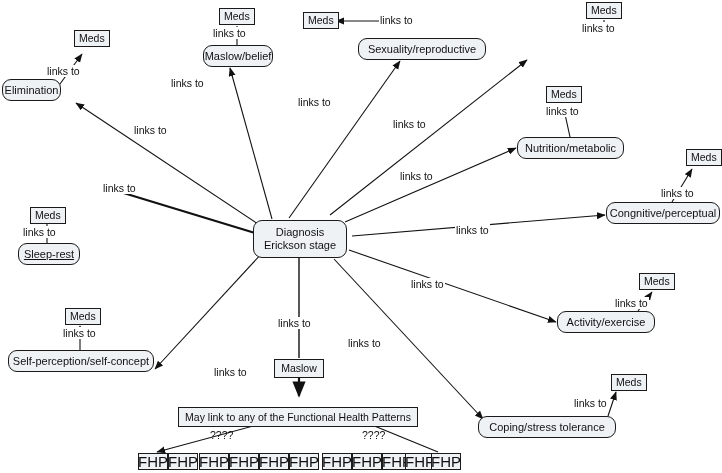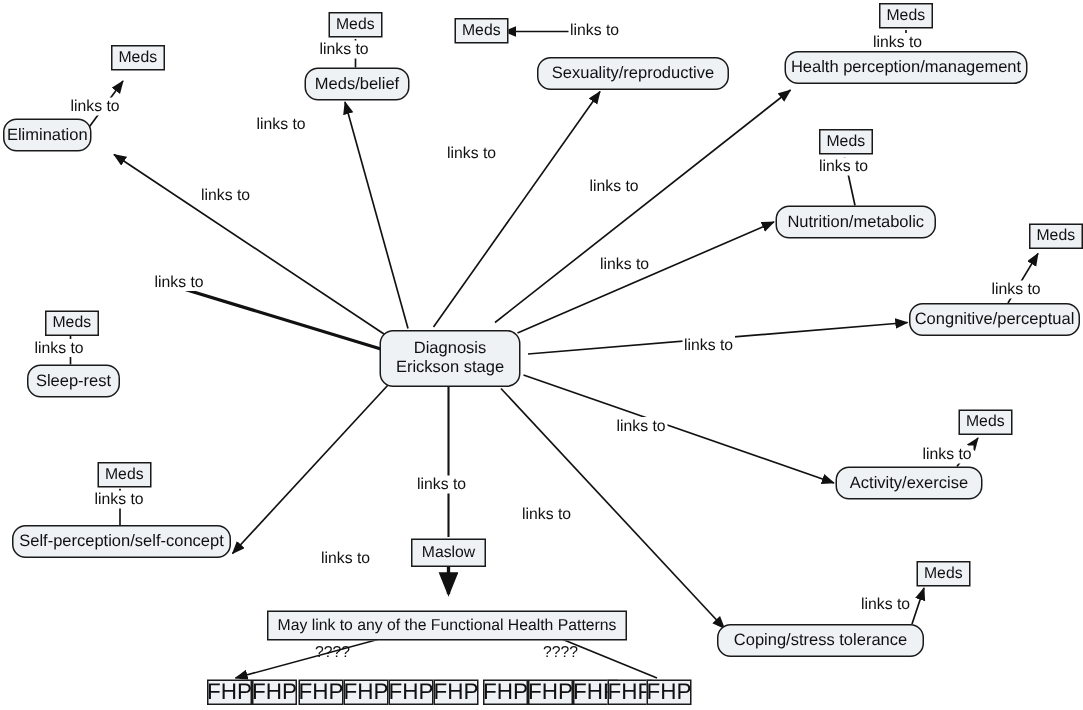--- a/index.html
+++ b/index.html
@@ -103,35 +103,34 @@
 
   <div class="node central" style="left:253px;top:220px;width:94px;height:38px;">
     <div>
       <div>Diagnosis</div>
       <div>Erickson stage</div>
     </div>
   </div>
 
   <div class="node rounded" style="left:2px;top:79px;width:59px;height:22px;">Elimination</div>
 
-  <div class="node rounded" style="left:203px;top:45px;width:70px;height:22px;">Meds/belief</div>
+  <div class="node rounded" style="left:203px;top:45px;width:70px;height:22px;">Maslow/belief</div>
 
   <div class="node rounded" style="left:358px;top:38px;width:128px;height:22px;">Sexuality/reproductive</div>
 
-  <div class="node rounded" style="left:523px;top:34px;width:162px;height:22px;">Health perception/management</div>
 
   <div class="node rounded" style="left:517px;top:137px;width:107px;height:22px;">Nutrition/metabolic</div>
 
   <div class="node rounded" style="left:606px;top:202px;width:114px;height:22px;">Congnitive/perceptual</div>
 
   <div class="node rounded" style="left:557px;top:311px;width:98px;height:22px;">Activity/exercise</div>
 
   <div class="node rounded" style="left:478px;top:416px;width:138px;height:22px;text-align:right;">Coping/stress tolerance</div>
 
-  <div class="node rounded" style="left:18px;top:243px;width:62px;height:22px;">Sleep-rest</div>
+  <div class="node rounded" style="left:18px;top:243px;width:62px;height:22px;text-decoration:underline;">Sleep-rest</div>
 
   <div class="node rounded" style="left:8px;top:350px;width:146px;height:22px;">Self-perception/self-concept</div>
 
   <div class="node meds" style="left:74px;top:30px;">Meds</div>
 
   <div class="node meds" style="left:219px;top:8px;">Meds</div>
 
   <div class="node meds" style="left:303px;top:12px;">Meds</div>
 
   <div class="node meds" style="left:586px;top:2px;">Meds</div>

